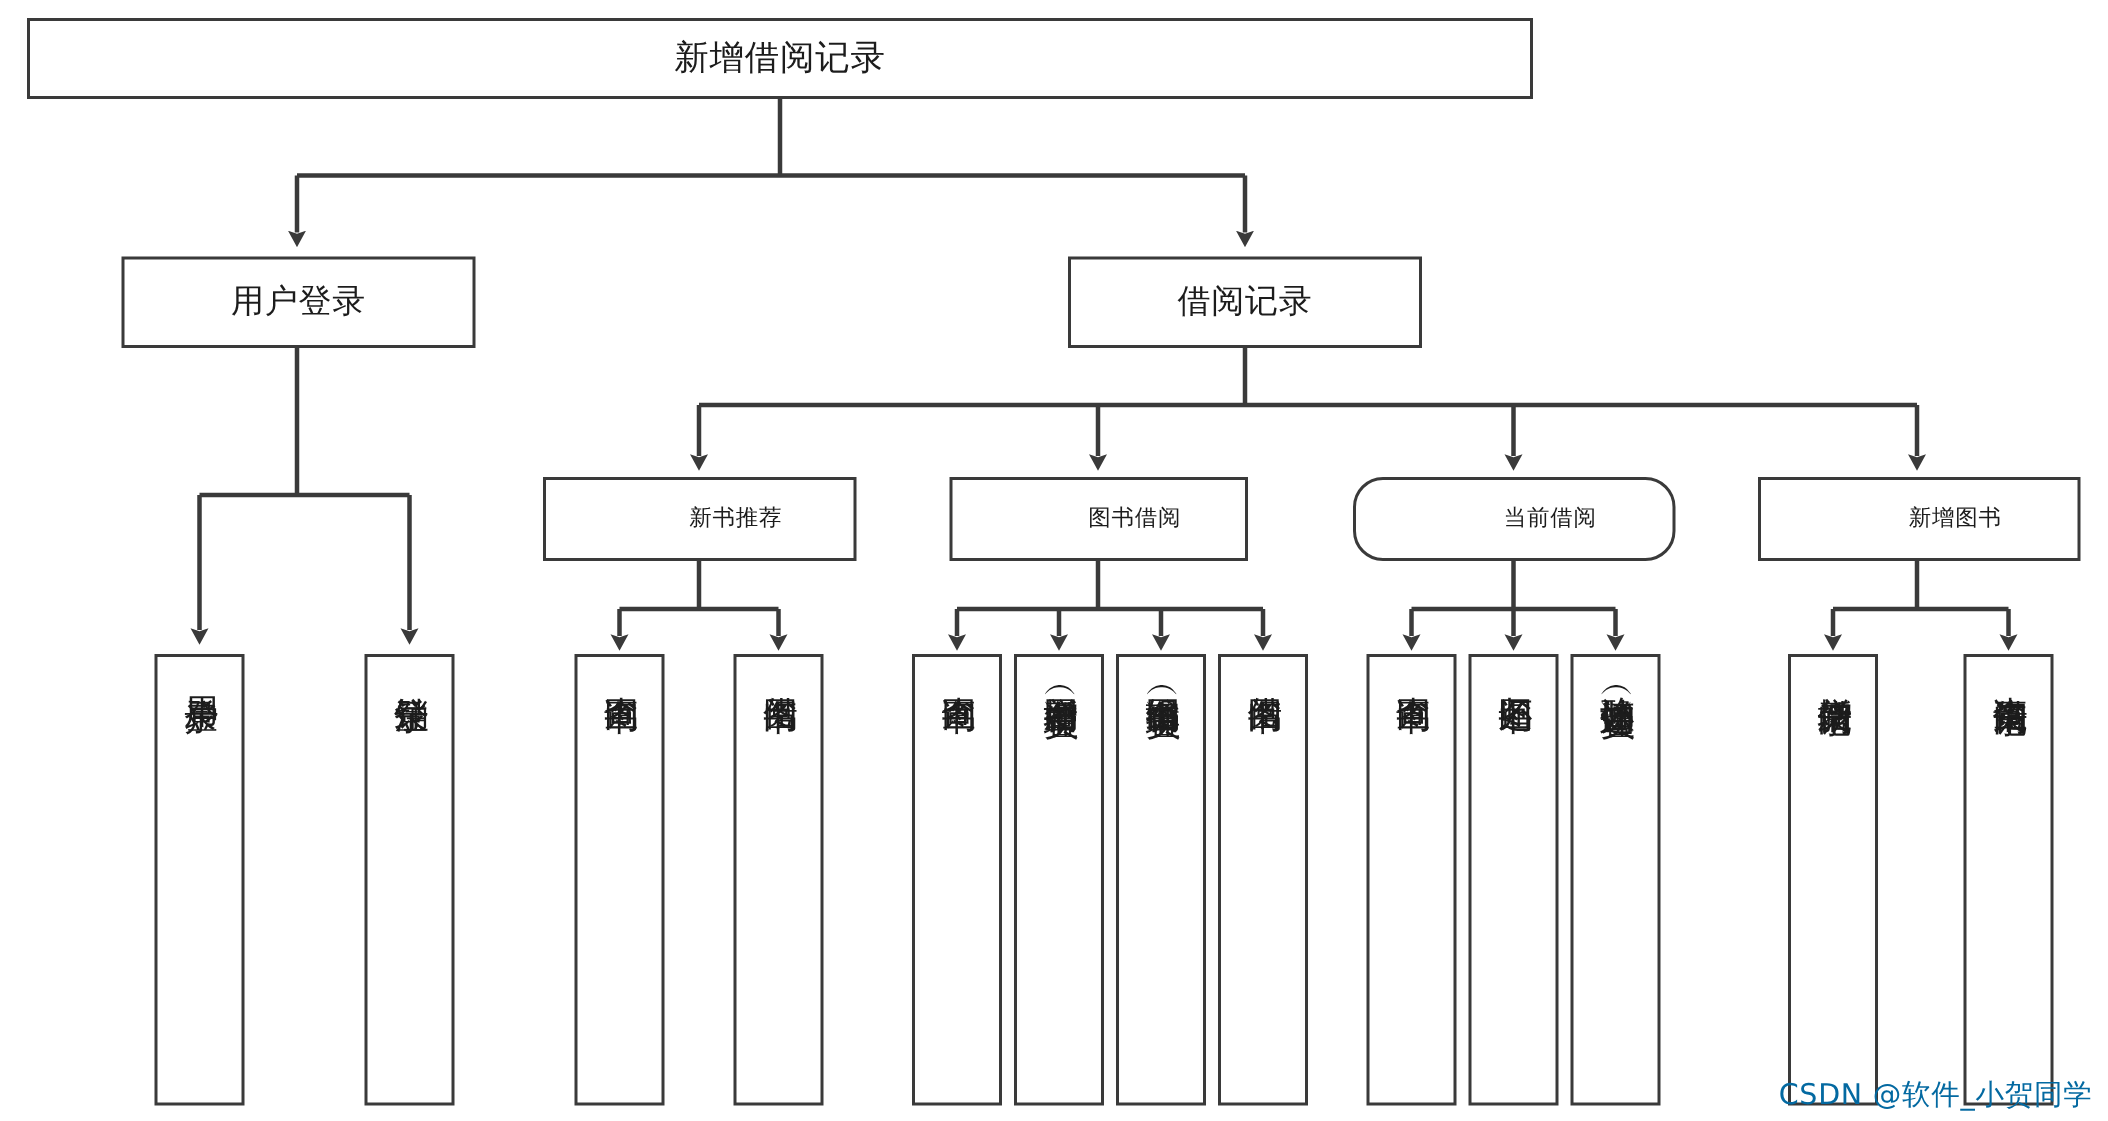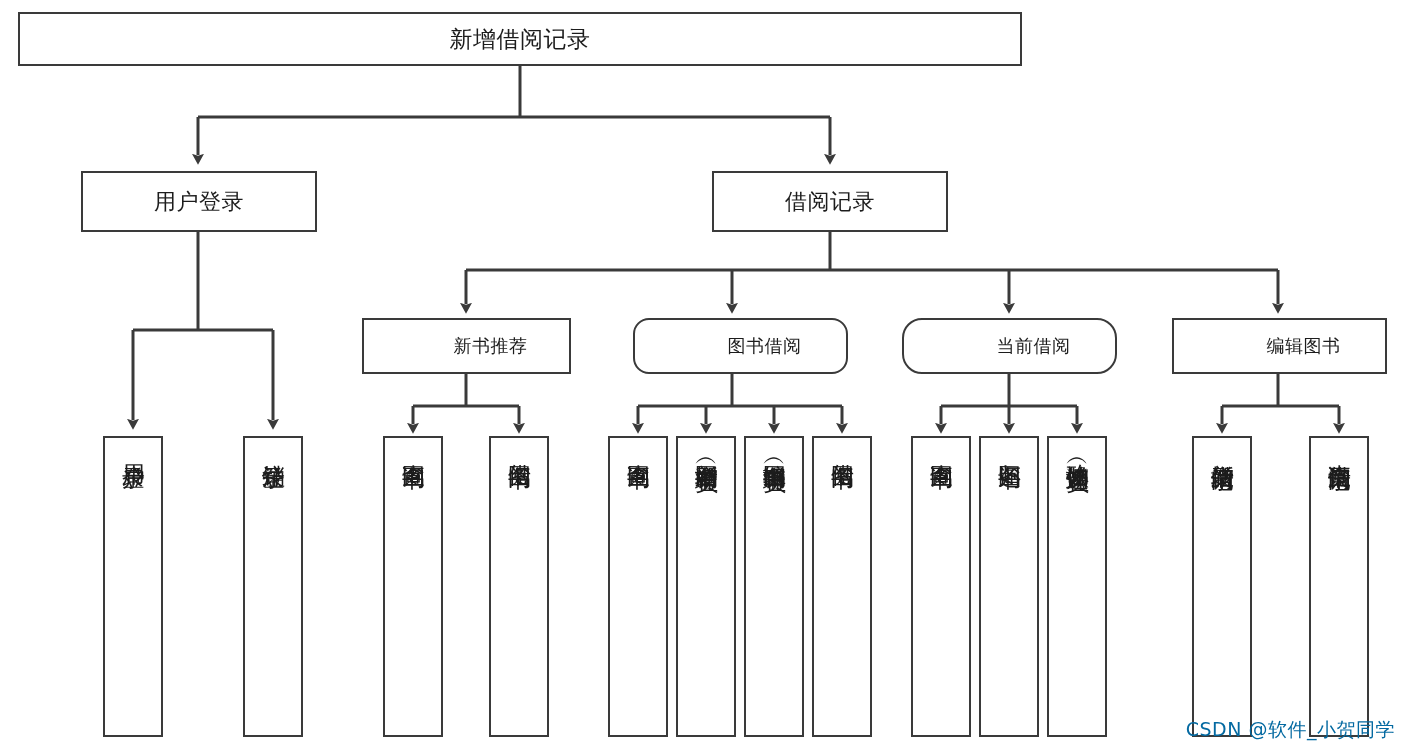--- a/index.html
+++ b/index.html
@@ -35,21 +35,21 @@
     color: #1c1c1c;
     text-align: center;
   }
   .node .label {
     display: block;
     line-height: 1.06;
     letter-spacing: 0.5px;
   }
   .node-root .label { font-size: 23px; }
   .node-l2 .label { font-size: 22px; }
-  .node-l3 .label { font-size: 18px; margin-left: 48px; }
+  .node-l3 .label { font-size: 15px; margin-left: 48px; }
   .node-leaf {
     align-items: flex-start;
     padding-top: 8px;
   }
   .node-leaf .label {
     writing-mode: vertical-rl;
     text-orientation: upright;
     font-size: 23px;
     line-height: 1.12;
     letter-spacing: 1px;
@@ -128,28 +128,28 @@
   <div class="node node-l2" style="left:81px; top:171px; width:236px; height:61px;">
     <span class="label">用户登录</span>
   </div>
   <div class="node node-l2" style="left:712px; top:171px; width:236px; height:61px;">
     <span class="label">借阅记录</span>
   </div>
 
   <div class="node node-l3" style="left:362px; top:318px; width:209px; height:56px;">
     <span class="label">新书推荐</span>
   </div>
-  <div class="node node-l3" style="left:633px; top:318px; width:215px; height:56px;border-radius:16px;">
+  <div class="node node-l3" style="left:633px; top:318px; width:199px; height:56px;">
     <span class="label">图书借阅</span>
   </div>
   <div class="node node-l3" style="left:902px; top:318px; width:215px; height:56px;border-radius:20px;">
     <span class="label">当前借阅</span>
   </div>
   <div class="node node-l3" style="left:1172px; top:318px; width:215px; height:56px;">
-    <span class="label">编辑图书</span>
+    <span class="label">新增图书</span>
   </div>
 
   <div class="node node-leaf" style="left:103px; top:436px; width:60px; height:301px;">
     <span class="label">用户登录</span>
   </div>
   <div class="node node-leaf" style="left:243px; top:436px; width:60px; height:301px;">
     <span class="label">注销登录</span>
   </div>
 
   <div class="node node-leaf" style="left:383px; top:436px; width:60px; height:301px;">

